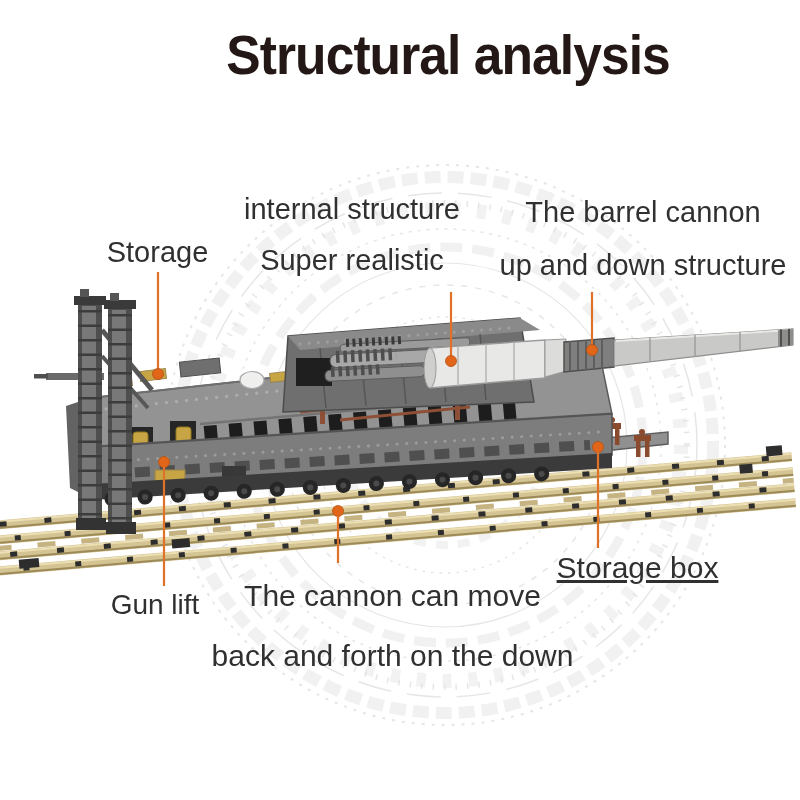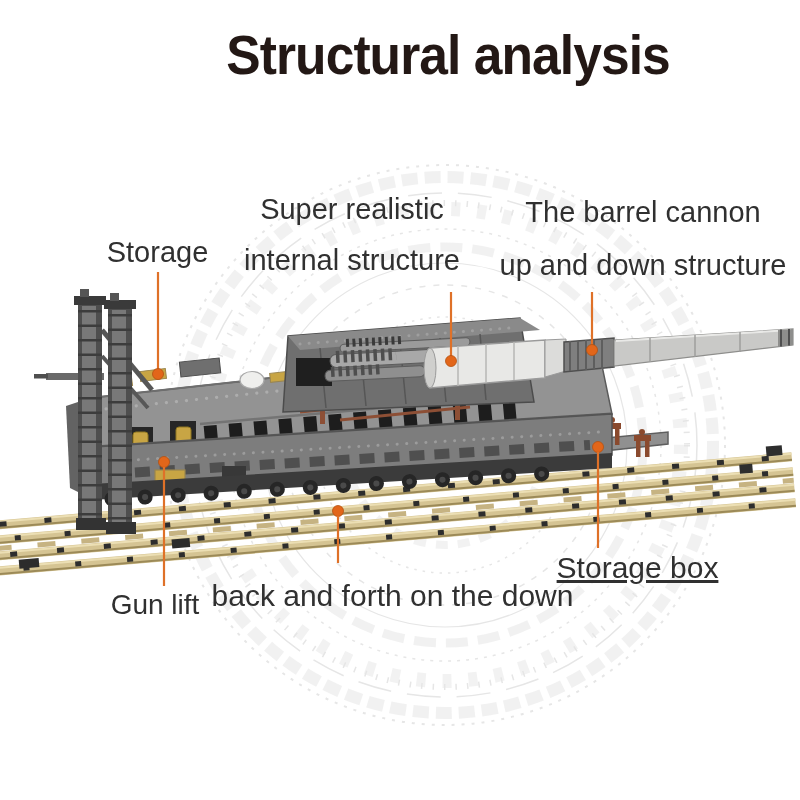--- a/index.html
+++ b/index.html
@@ -253,34 +253,35 @@
         <line class="leader-line" x1="598" y1="452" x2="598" y2="548"></line>
       </g>
     </g>
   </svg>
 
   <div class="callout cl-loader">
     <span>Storage</span>
   </div>
 
   <div class="callout cl-internal">
+    <div>internal structure</div>
     <div>Super realistic</div>
-    <div>internal structure</div>
   </div>
 
   <div class="callout cl-barrel">
     <div>The barrel cannon</div>
     <div>up and down structure</div>
   </div>
 
   <div class="callout cl-gunlift">
     <span>Gun lift</span>
   </div>
 
   <div class="callout cl-cannon">
+    <div>The cannon can move</div>
     <div>back and forth on the down</div>
   </div>
 
   <div class="callout cl-storage">
     <span>Storage box</span>
   </div>
 
 </div>
 
 </body></html>

